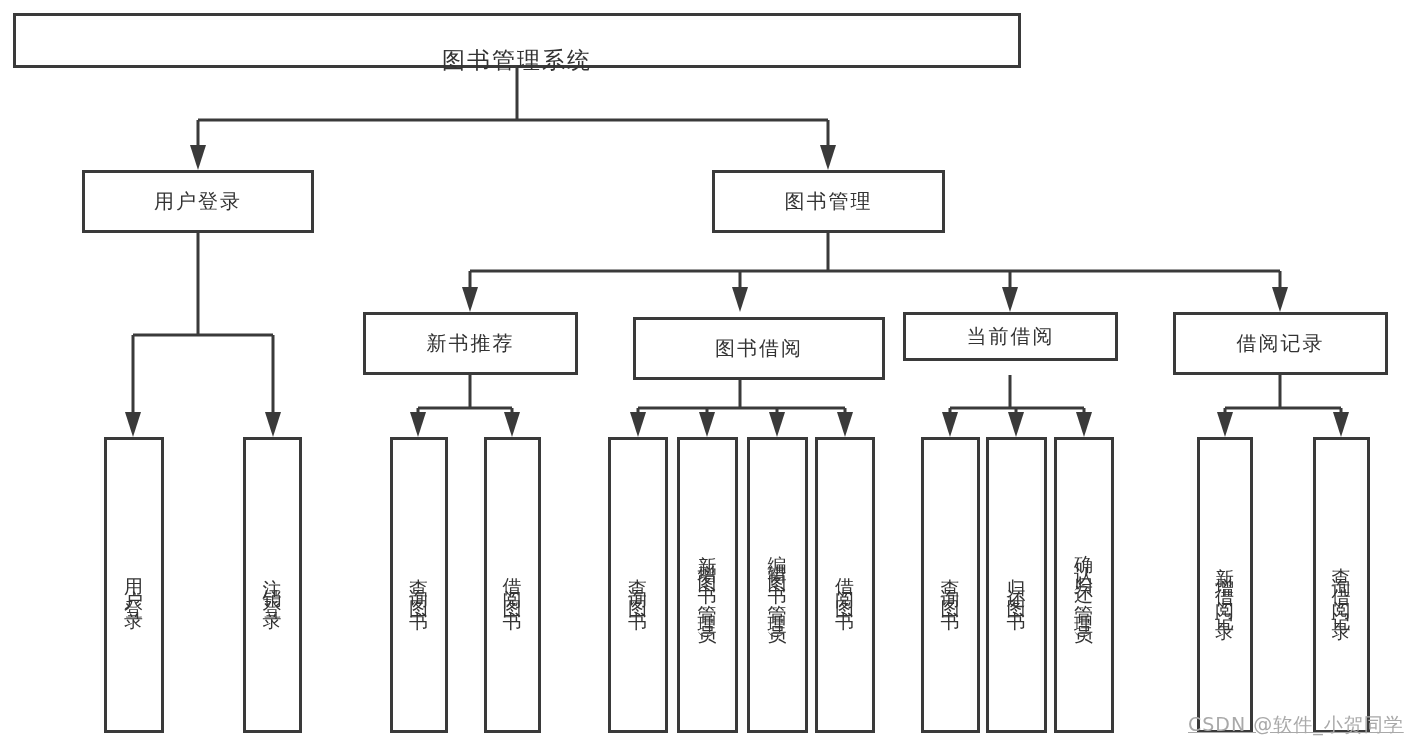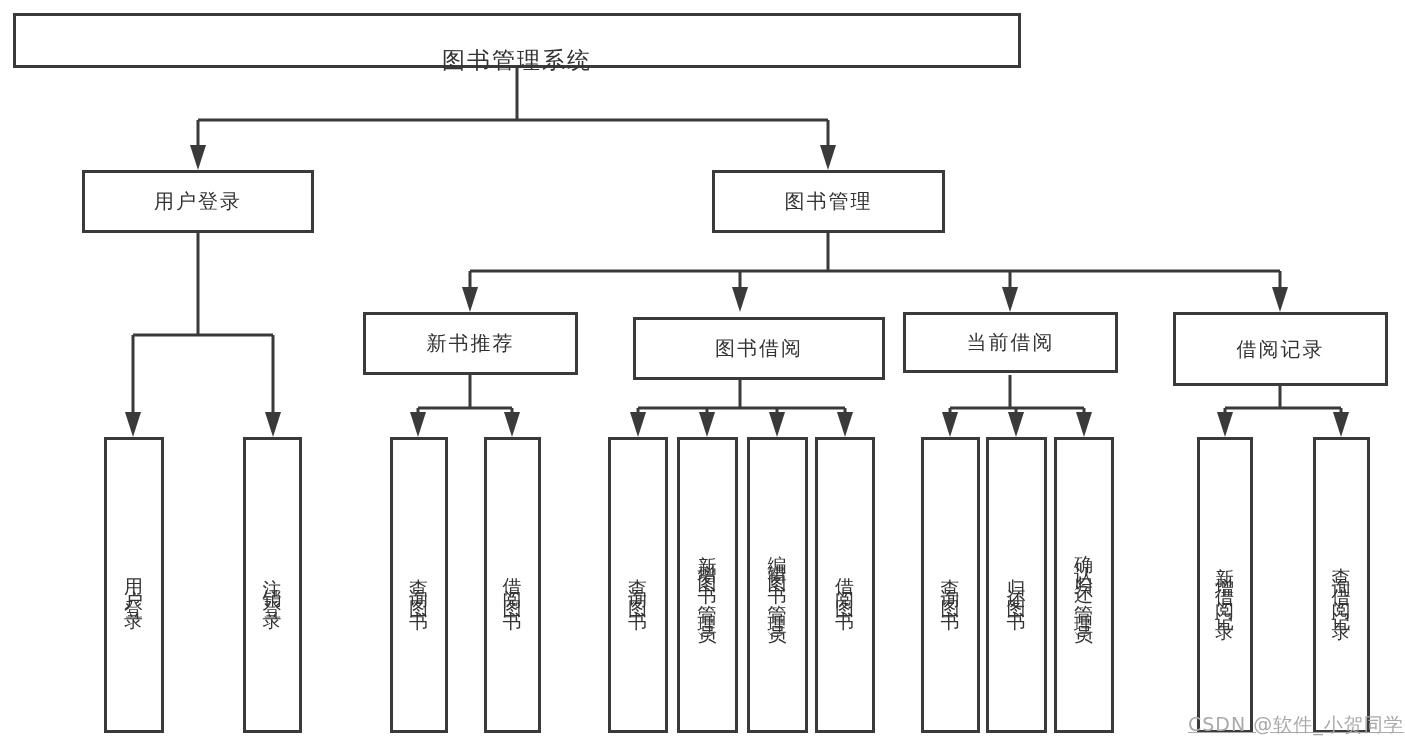--- a/index.html
+++ b/index.html
@@ -122,24 +122,24 @@
   <div class="hbox" style="left:712px;top:170px;width:233px;height:63px;">
     <span class="label">图书管理</span>
   </div>
 
   <div class="hbox" style="left:363px;top:312px;width:215px;height:63px;">
     <span class="label">新书推荐</span>
   </div>
   <div class="hbox" style="left:633px;top:317px;width:252px;height:63px;">
     <span class="label">图书借阅</span>
   </div>
-  <div class="hbox" style="left:903px;top:312px;width:215px;height:61px;text-align:center;">
+  <div class="hbox" style="left:903px;top:312px;width:215px;height:49px;text-align:center;">
     <span class="label">当前借阅</span>
   </div>
-  <div class="hbox" style="left:1173px;top:312px;width:215px;height:74px;">
+  <div class="hbox" style="left:1173px;top:312px;width:215px;height:63px;">
     <span class="label">借阅记录</span>
   </div>
 
   <div class="vbox" style="left:104px;top:437px;width:60px;height:296px;">
     <span class="vtext">用户登录</span>
   </div>
   <div class="vbox" style="left:243px;top:437px;width:59px;height:296px;">
     <span class="vtext">注销登录</span>
   </div>
 

